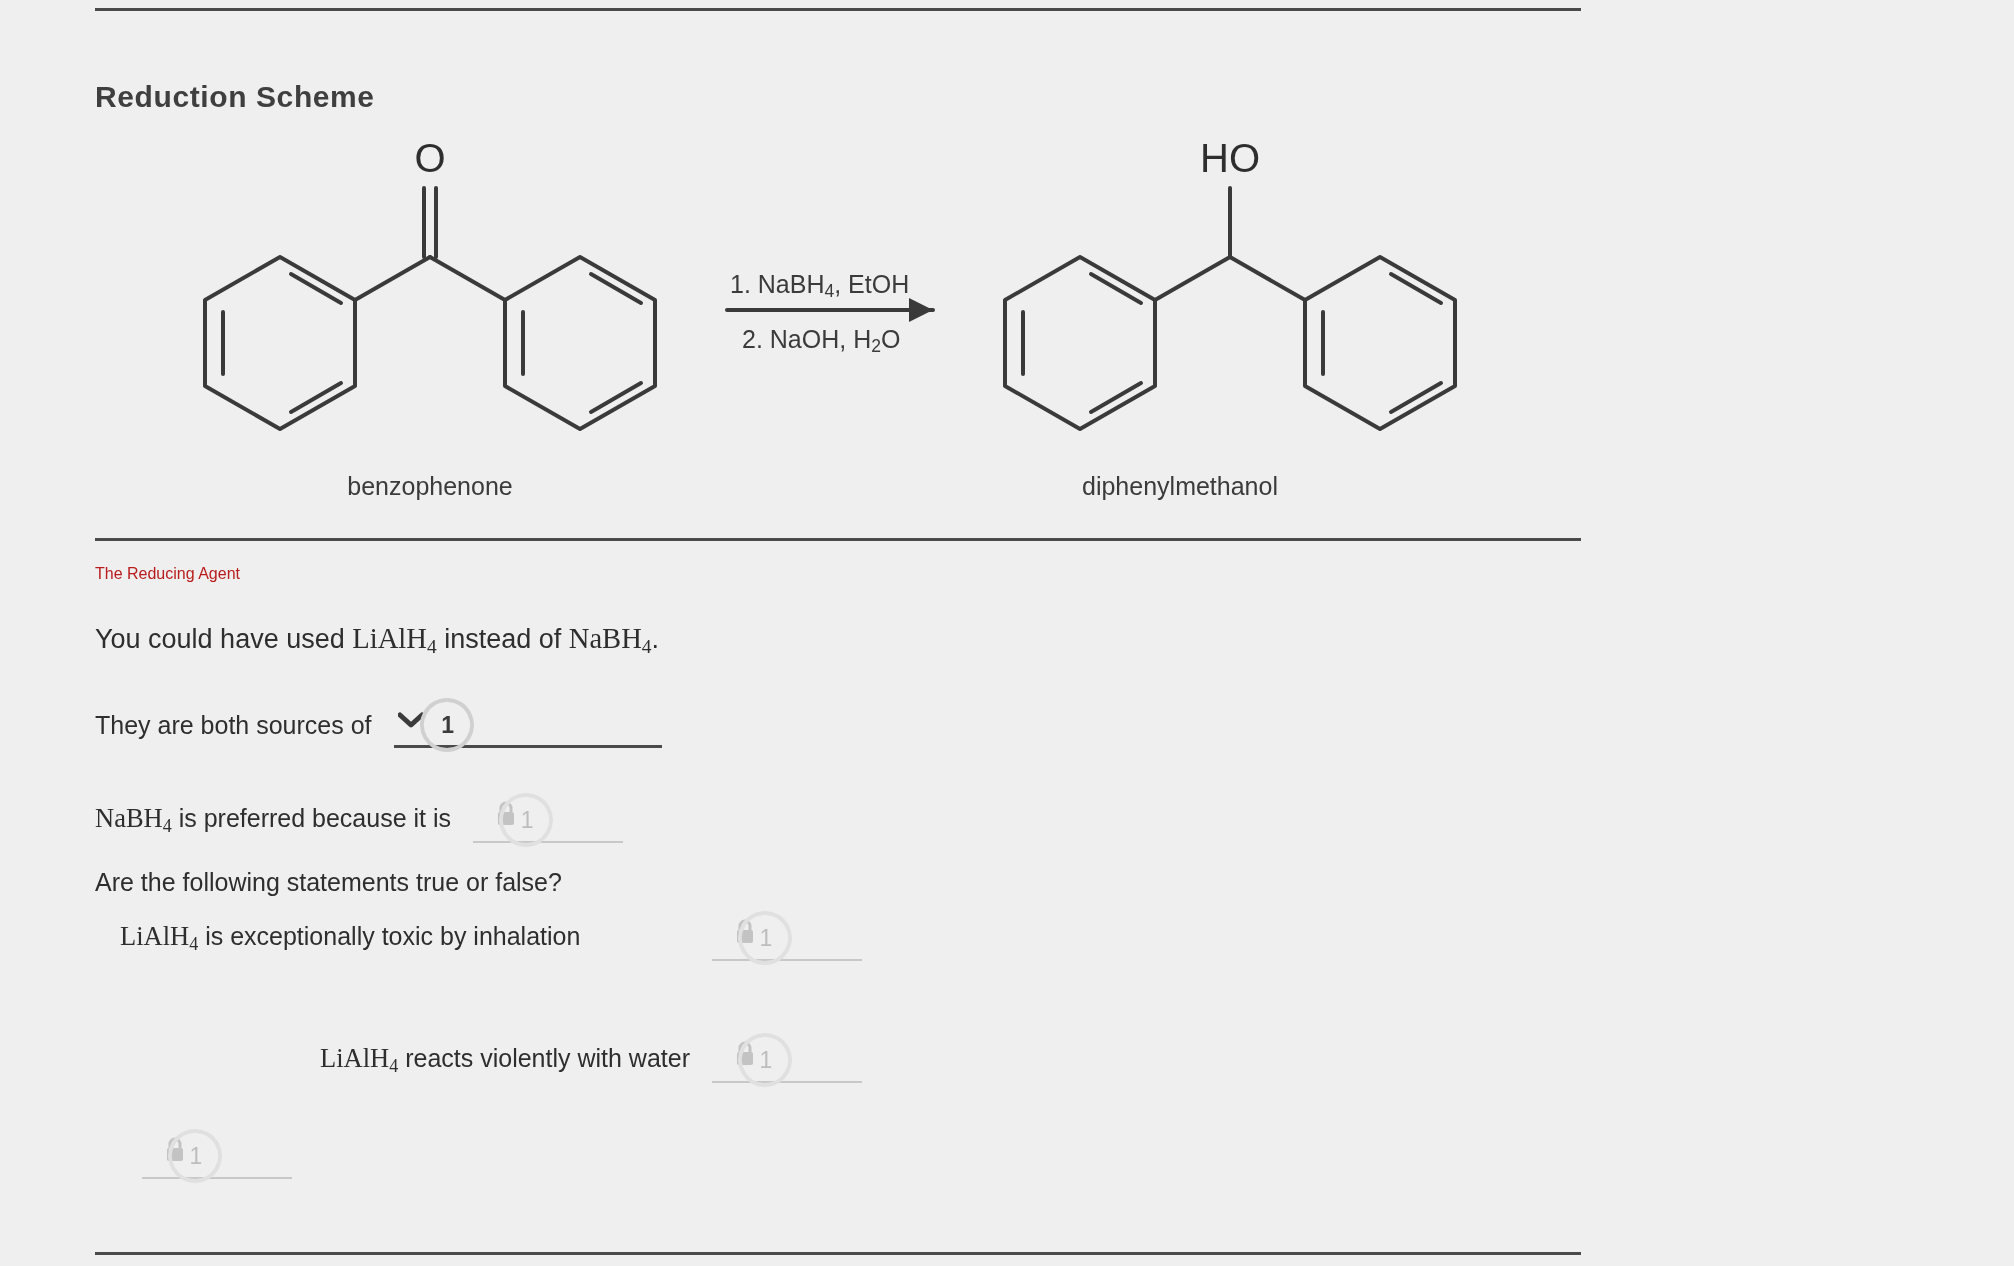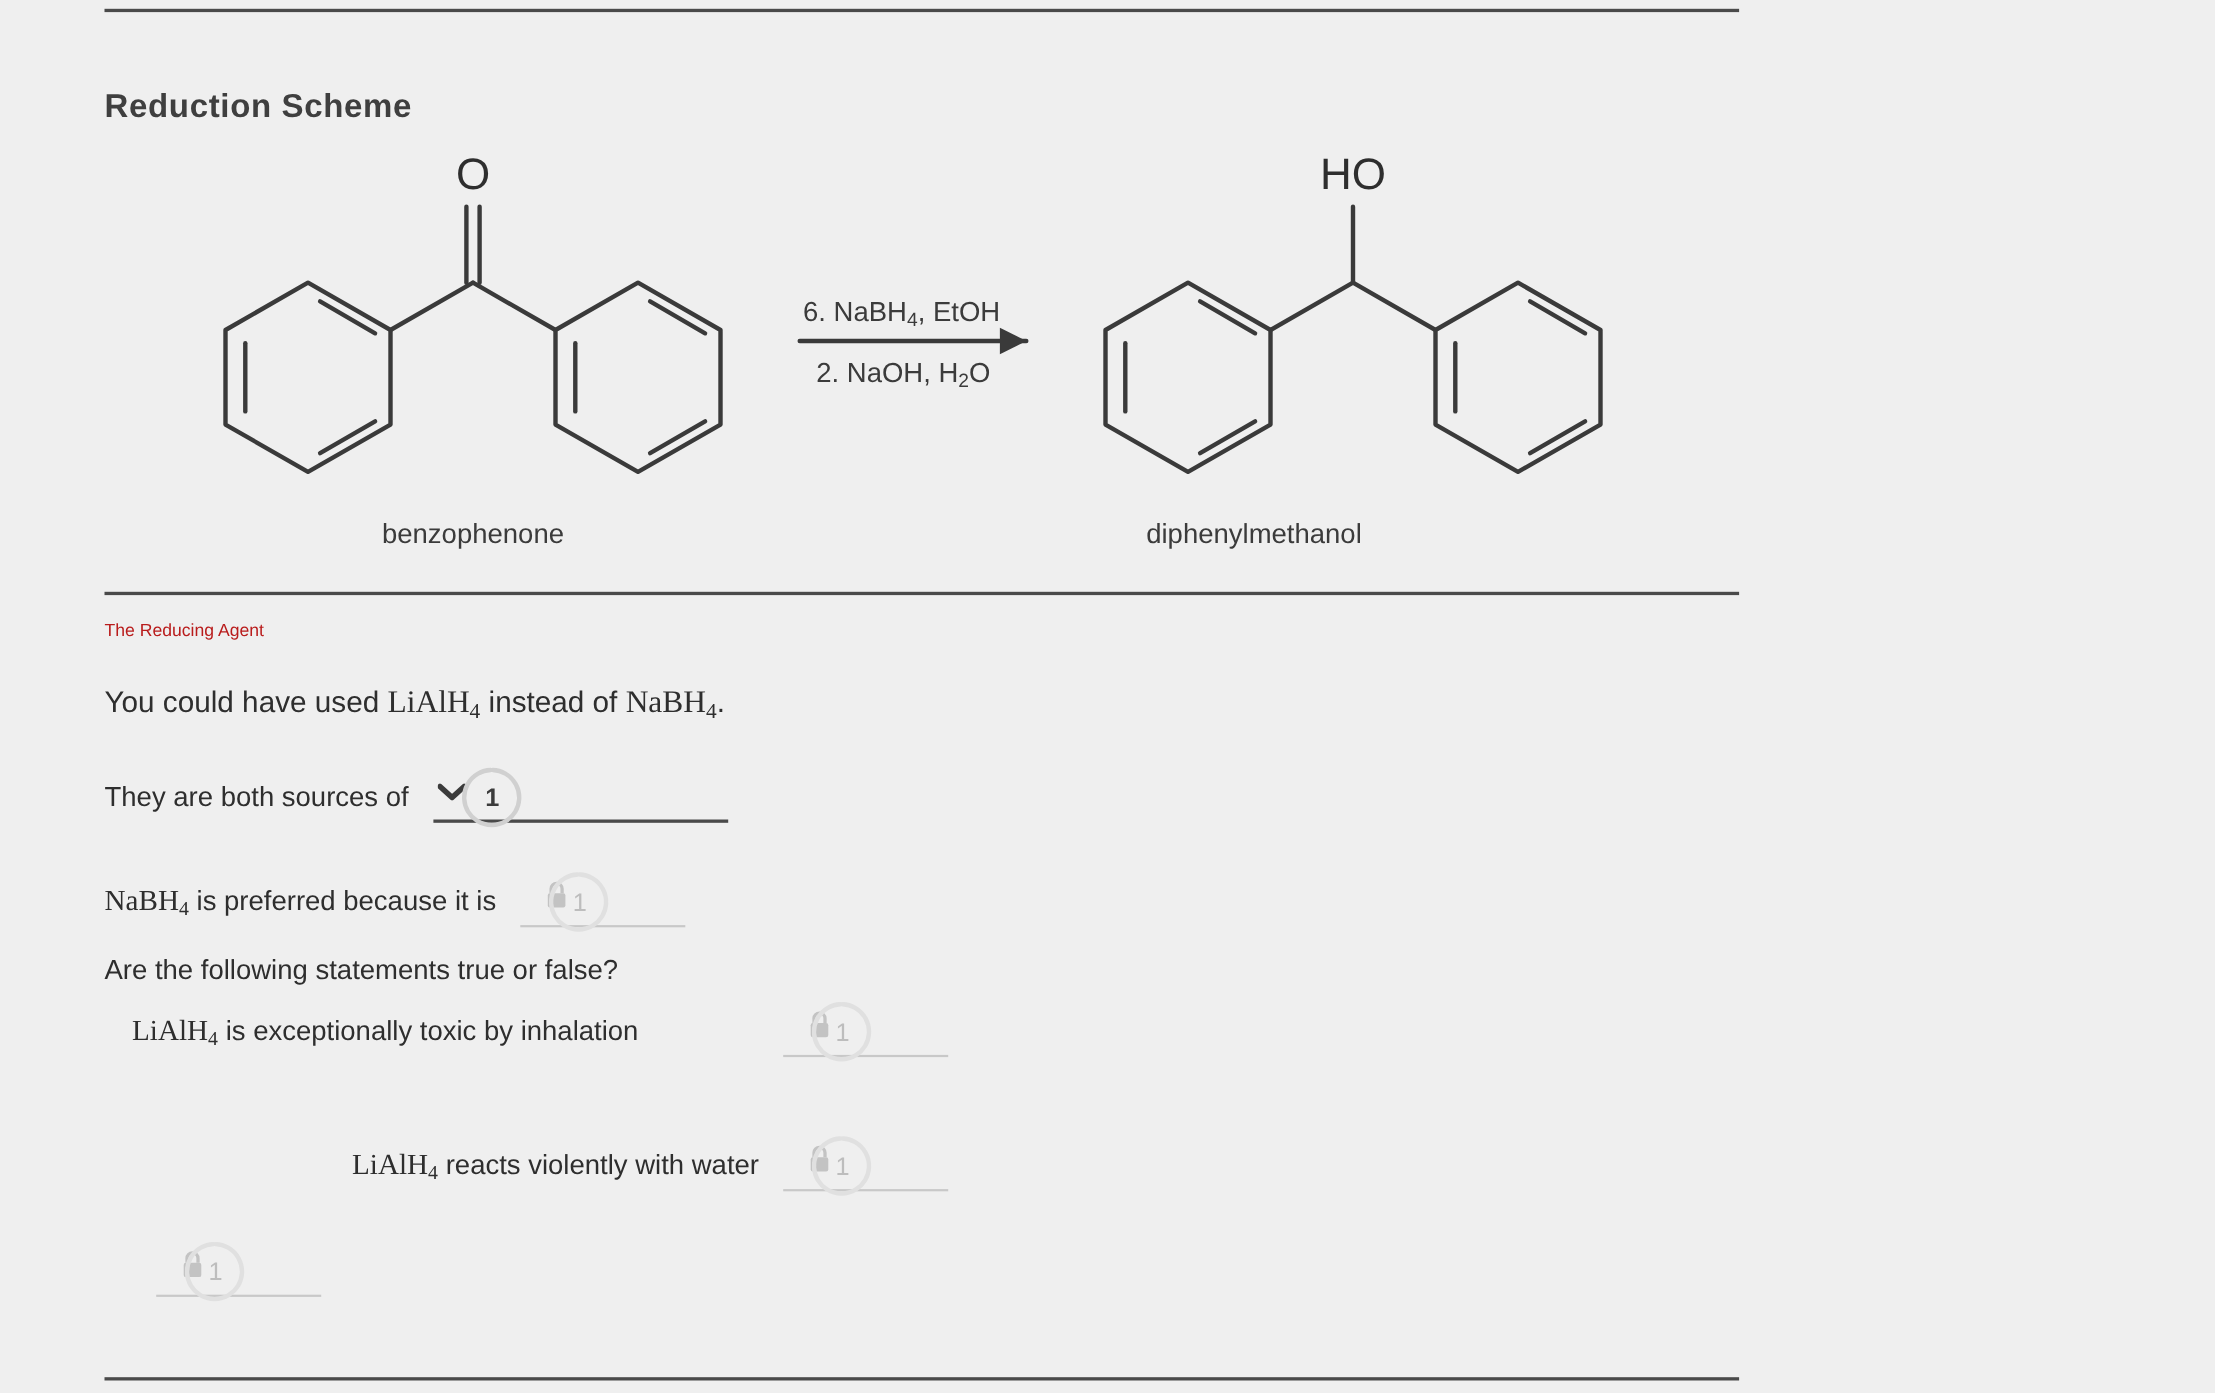--- a/index.html
+++ b/index.html
@@ -57,21 +57,21 @@
   .scheme svg { display: block; }
 
   .mol-caption {
     position: absolute;
     font-size: 25px;
     color: #3b3b3b;
     text-align: center;
     white-space: nowrap;
   }
   .cap-left  { left: 250px; top: 472px; width: 360px; }
-  .cap-right { left: 940px; top: 472px; width: 400px; }
+  .cap-right { left: 980px; top: 472px; width: 400px; }
 
   .cond {
     position: absolute;
     font-size: 25px;
     color: #3b3b3b;
     white-space: nowrap;
   }
   .cond sub { font-size: 0.7em; vertical-align: -0.25em; }
   .cond-top    { left: 730px; top: 270px; }
   .cond-bottom { left: 742px; top: 325px; }
@@ -268,21 +268,21 @@
         <line x1="1228" y1="172" x2="1228" y2="234"></line>
         <line x1="1296" y1="134" x2="1346" y2="163"></line>
         <line x1="1296" y1="272" x2="1346" y2="243"></line>
       </g>
 
       <text x="1135" y="32" text-anchor="middle" font-family="Liberation Sans, sans-serif" font-size="40" fill="#2e2e2e">HO</text>
     </svg>
   </div>
 
   <div class="cond cond-top">
-    <span>6. NaBH</span><sub>4</sub><span>, EtOH</span>
+    <span>1. NaBH</span><sub>4</sub><span>, EtOH</span>
   </div>
   <div class="cond cond-bottom">
     <span>2. NaOH, H</span><sub>2</sub><span>O</span>
   </div>
 
   <div class="mol-caption cap-left">benzophenone</div>
   <div class="mol-caption cap-right">diphenylmethanol</div>
 
   <div class="subhead">The Reducing Agent</div>
 

